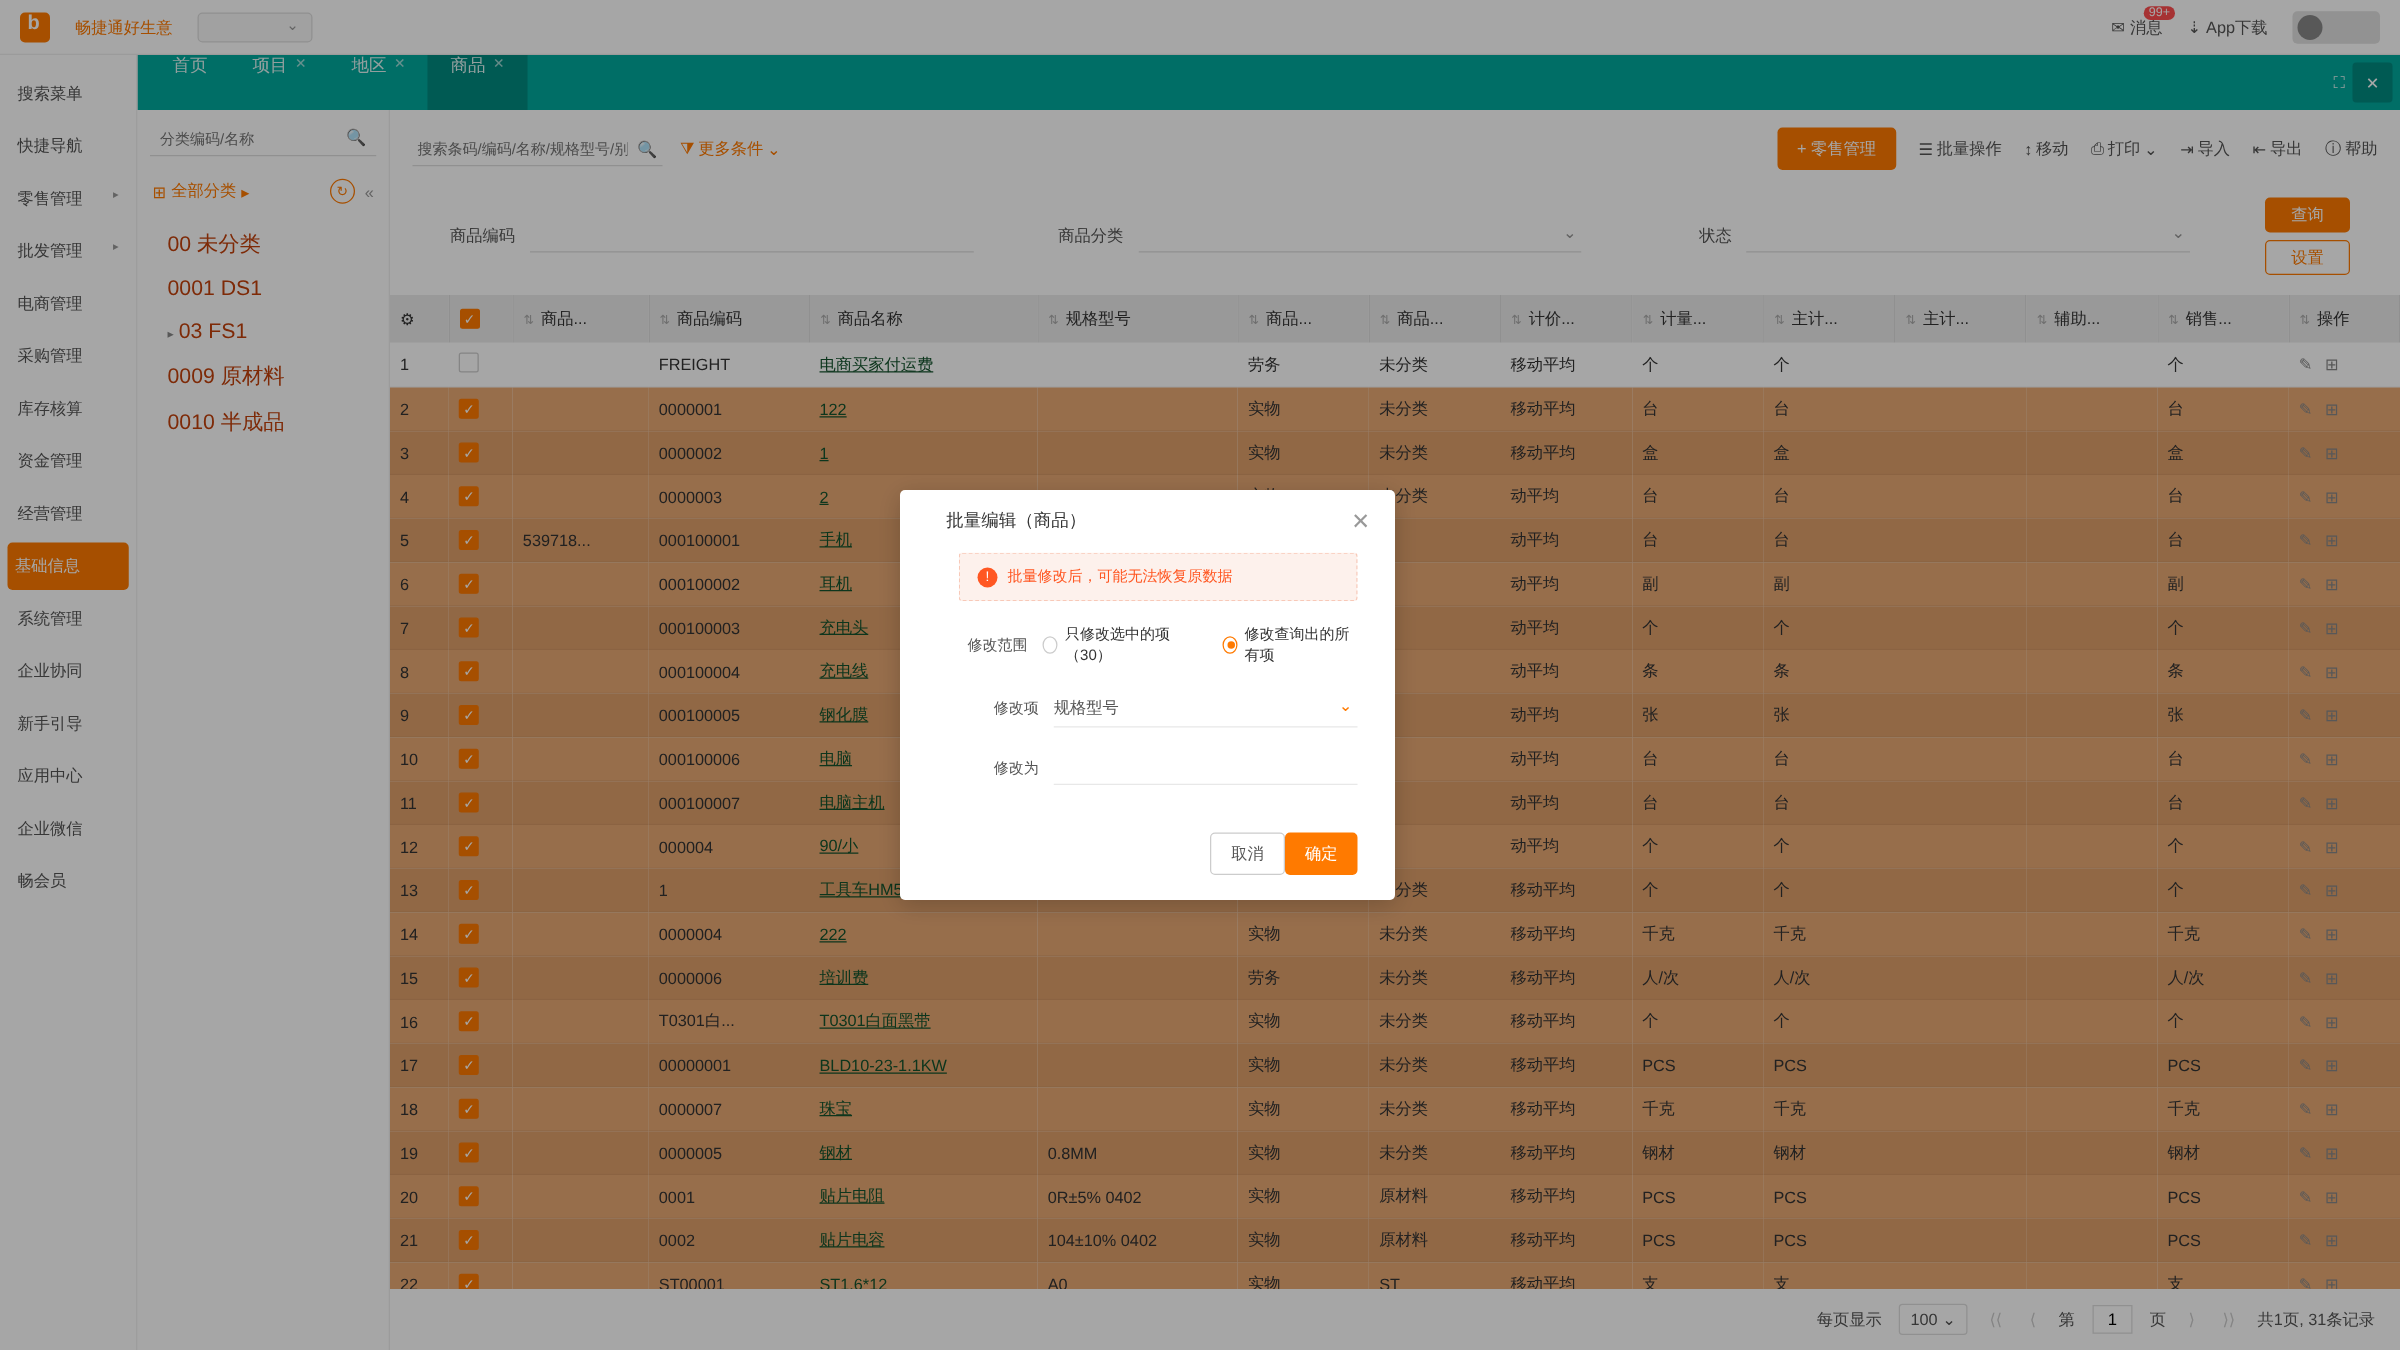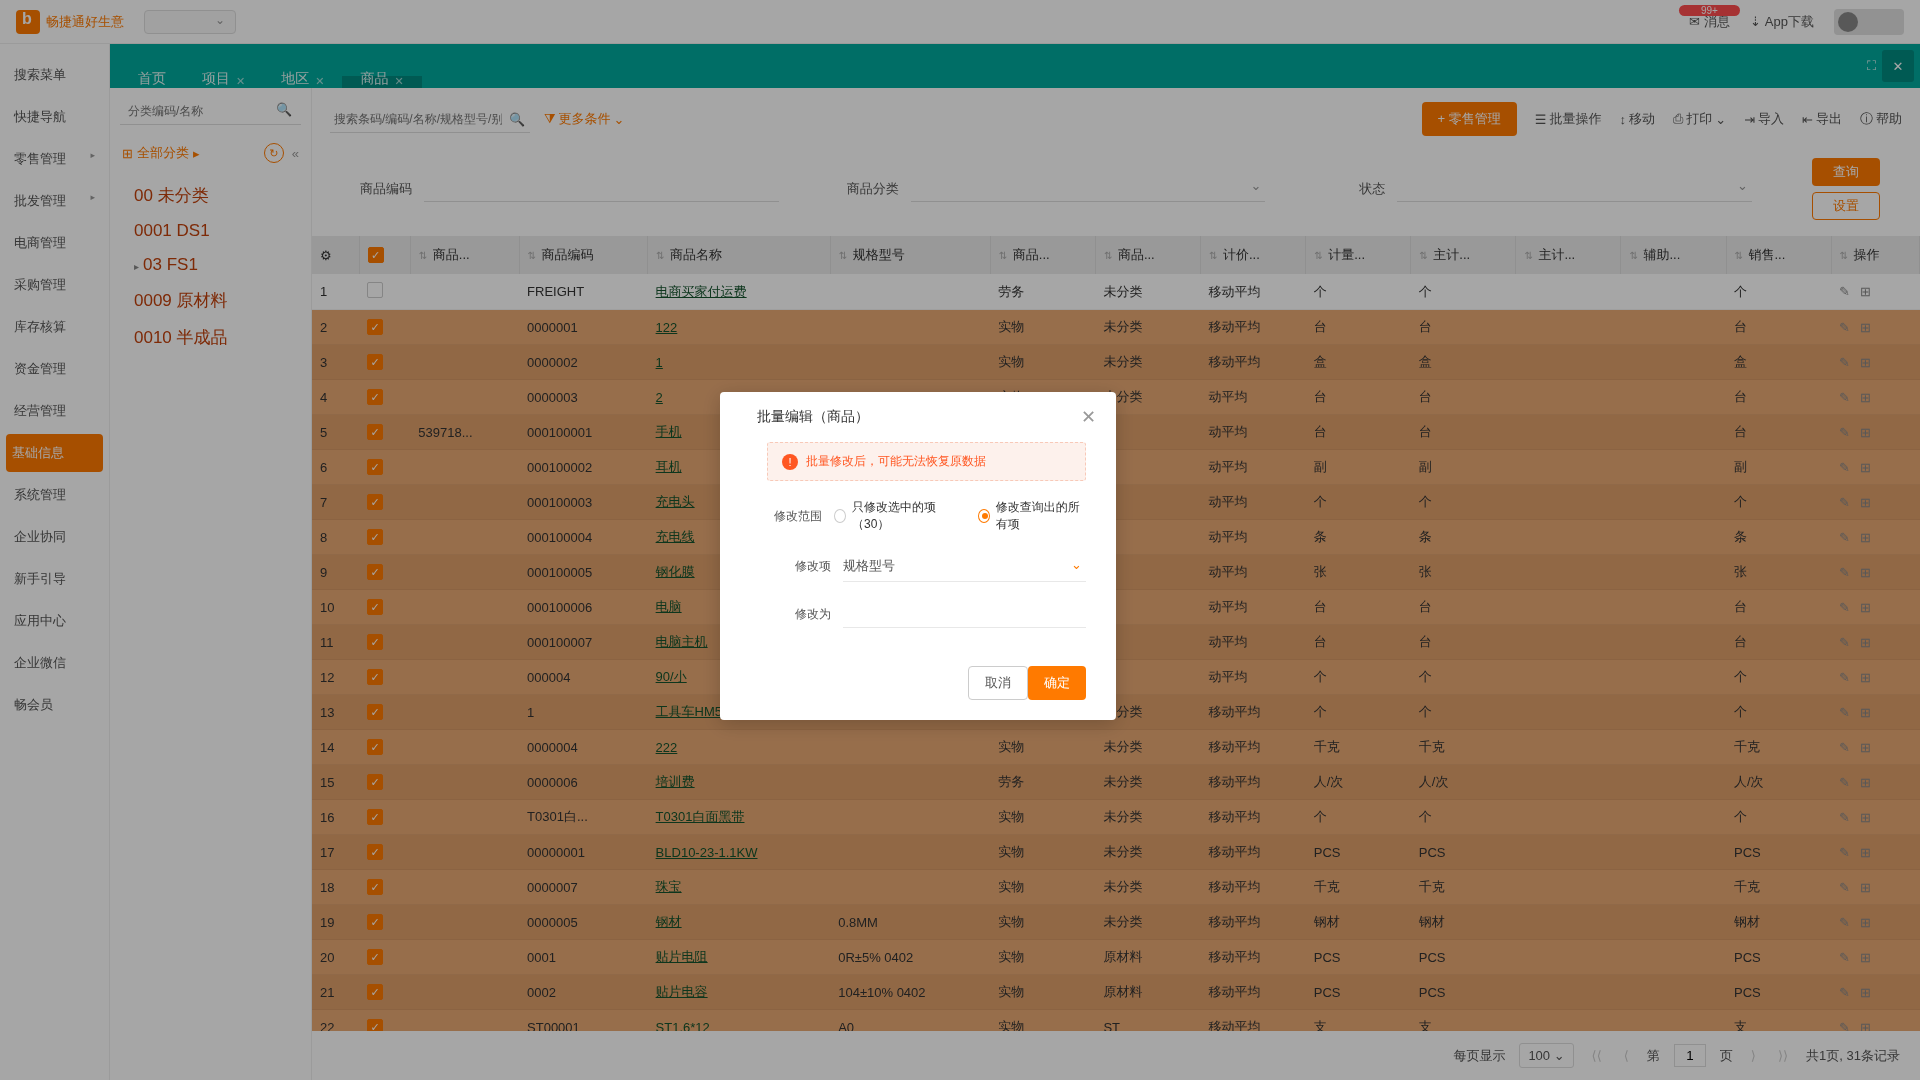--- a/index.html
+++ b/index.html
@@ -1,33 +1,33 @@
 <!DOCTYPE html>
 <html><head>
 <meta charset="utf-8">
 <style>
 * { margin: 0; padding: 0; box-sizing: border-box; }
 body { font-family: "Microsoft YaHei", Arial, sans-serif; font-size: 13px; color: #333; background: #f5f5f5; width: 1920px; height: 1080px; overflow: hidden; position: relative; }
 
 
 .top-header { height: 44px; background: #fff; display: flex; align-items: center; padding: 0 16px; border-bottom: 1px solid #eee; }
-.logo { display: flex; align-items: center; gap: 6px; color: #ff7a00; font-size: 13px; text-align: center; }
+.logo { display: flex; align-items: center; gap: 20px; color: #ff7a00; font-size: 13px; text-align: center; }
 .logo-icon { width: 24px; height: 24px; background: #ff7a00; border-radius: 4px; position: relative; }
 .logo-icon::after { content: "b"; color: #fff; font-weight: bold; font-size: 16px; position: absolute; left: 6px; top: 0; }
 .company-select { margin-left: 20px; padding: 4px 40px 4px 10px; border: 1px solid #ddd; border-radius: 4px; background: #f8f8f8; color: #999; position: relative; font-size: 12px; }
 .company-select::after { content: "⌄"; position: absolute; right: 10px; top: 2px; color: #999; }
 .top-right { margin-left: auto; display: flex; align-items: center; gap: 20px; color: #555; }
 .top-right .item { display: flex; align-items: center; gap: 4px; cursor: pointer; position: relative; }
-.msg-badge { position: absolute; top: -8px; right: -10px; background: #ff4d4f; color: #fff; font-size: 10px; padding: 0 22px; border-radius: 8px; }
+.msg-badge { position: absolute; top: -8px; right: -10px; background: #ff4d4f; color: #fff; font-size: 10px; padding: 0 4px; border-radius: 8px; }
 .user-box { width: 70px; height: 26px; background: #e0e0e0; border-radius: 4px; position: relative; }
 .user-box::before { content: ""; position: absolute; left: 4px; top: 3px; width: 20px; height: 20px; background: #888; border-radius: 50%; }
 
 
 .tabs-bar { height: 44px; background: #00a99d; display: flex; align-items: stretch; padding-left: 120px; position: relative; }
-.tab { padding: 0 18px; color: #e0f5f3; display: flex; align-items: flex-end; gap: 6px; cursor: pointer; font-size: 14px; margin-top: 32px; }
+.tab { padding: 0 18px; color: #e0f5f3; display: flex; align-items: flex-start; gap: 6px; cursor: pointer; font-size: 14px; }
 .tab.home { background: transparent; }
 .tab.active { background: #008a80; }
 .tab .close-x { font-size: 11px; opacity: .7; }
 .tabs-close-all { position: absolute; right: 6px; top: 6px; width: 32px; height: 32px; background: #008a80; display: flex; align-items: center; justify-content: center; color: #fff; cursor: pointer; border-radius: 3px; }
 .fullscreen-icon { position: absolute; right: 44px; top: 14px; color: #e0f5f3; cursor: pointer; }
 
 
 .left-sidebar { position: absolute; left: 0; top: 44px; width: 110px; bottom: 0; background: #fff; border-right: 1px solid #eee; padding-top: 10px; }
 .left-sidebar .menu-item { padding: 12px 14px; color: #555; cursor: pointer; display: flex; justify-content: space-between; font-size: 13px; }
 .left-sidebar .menu-item.active { background: #ff7a00; color: #fff; border-radius: 4px; margin: 2px 6px; padding: 10px 6px; }

